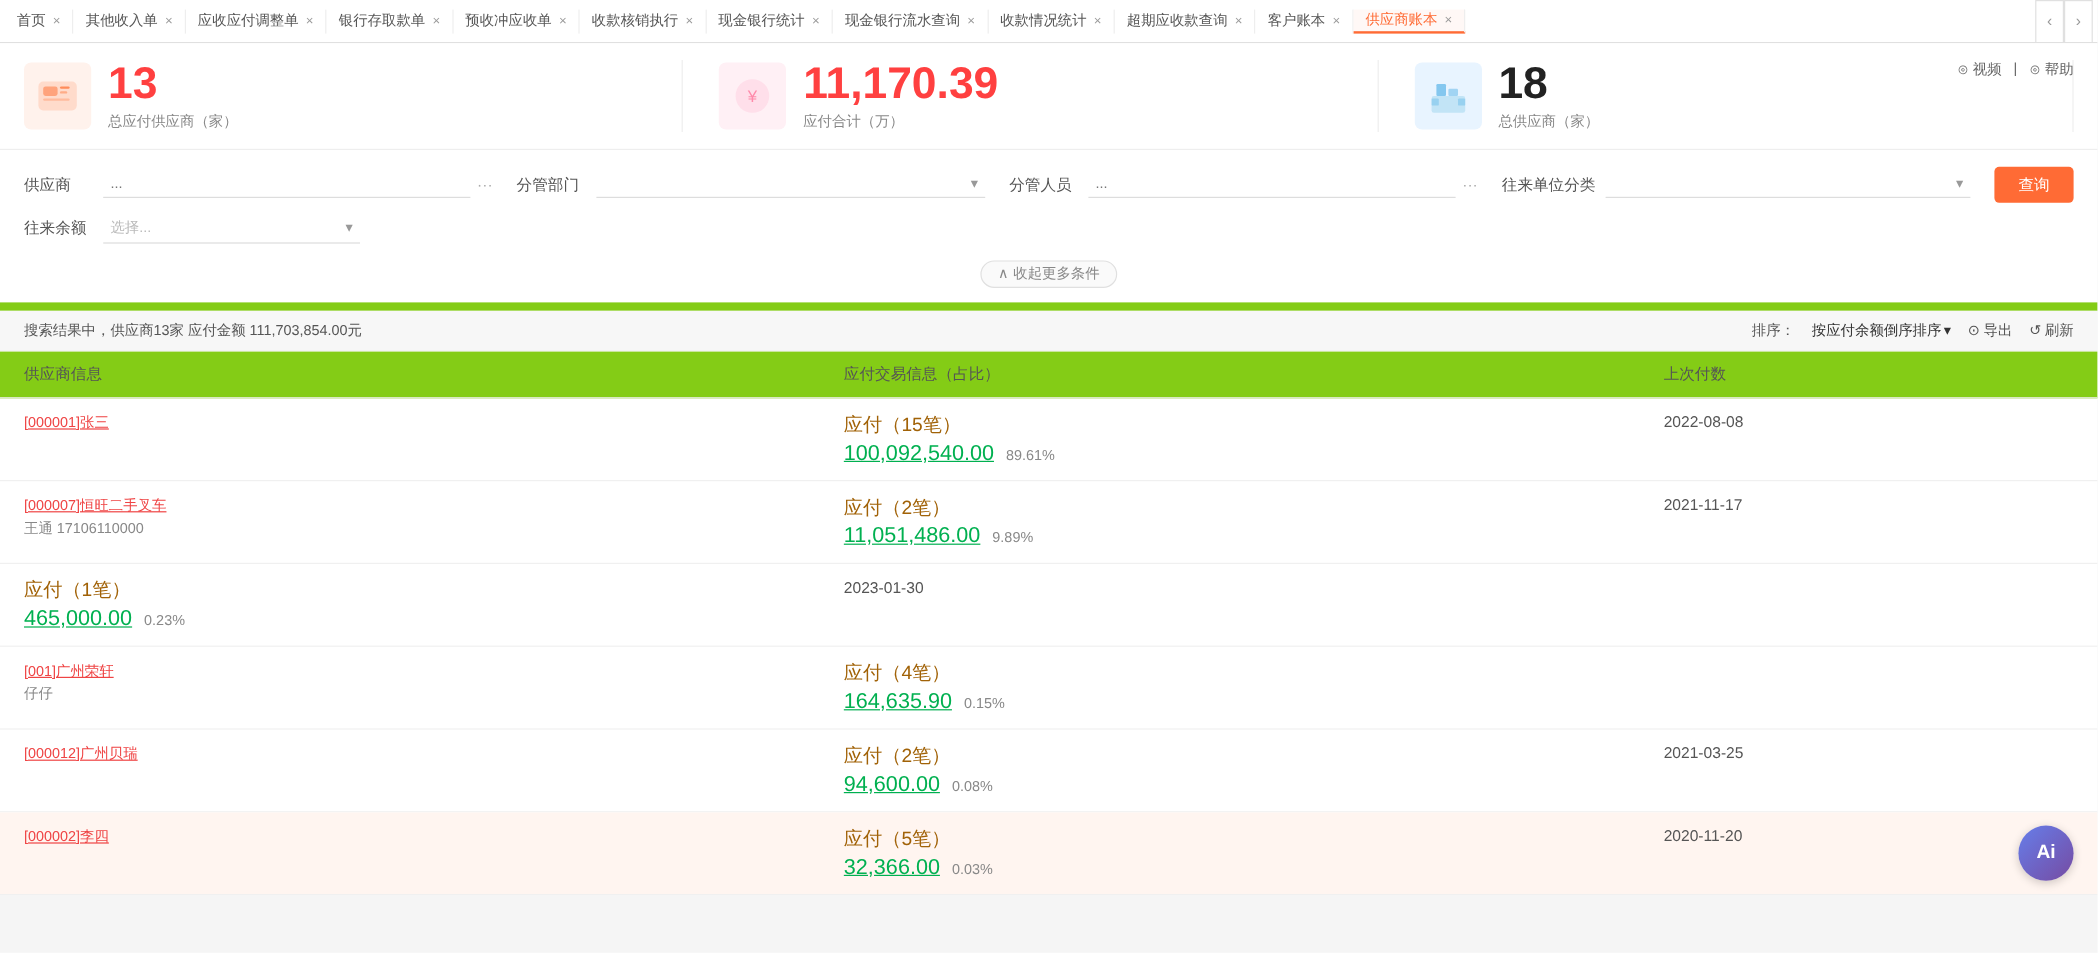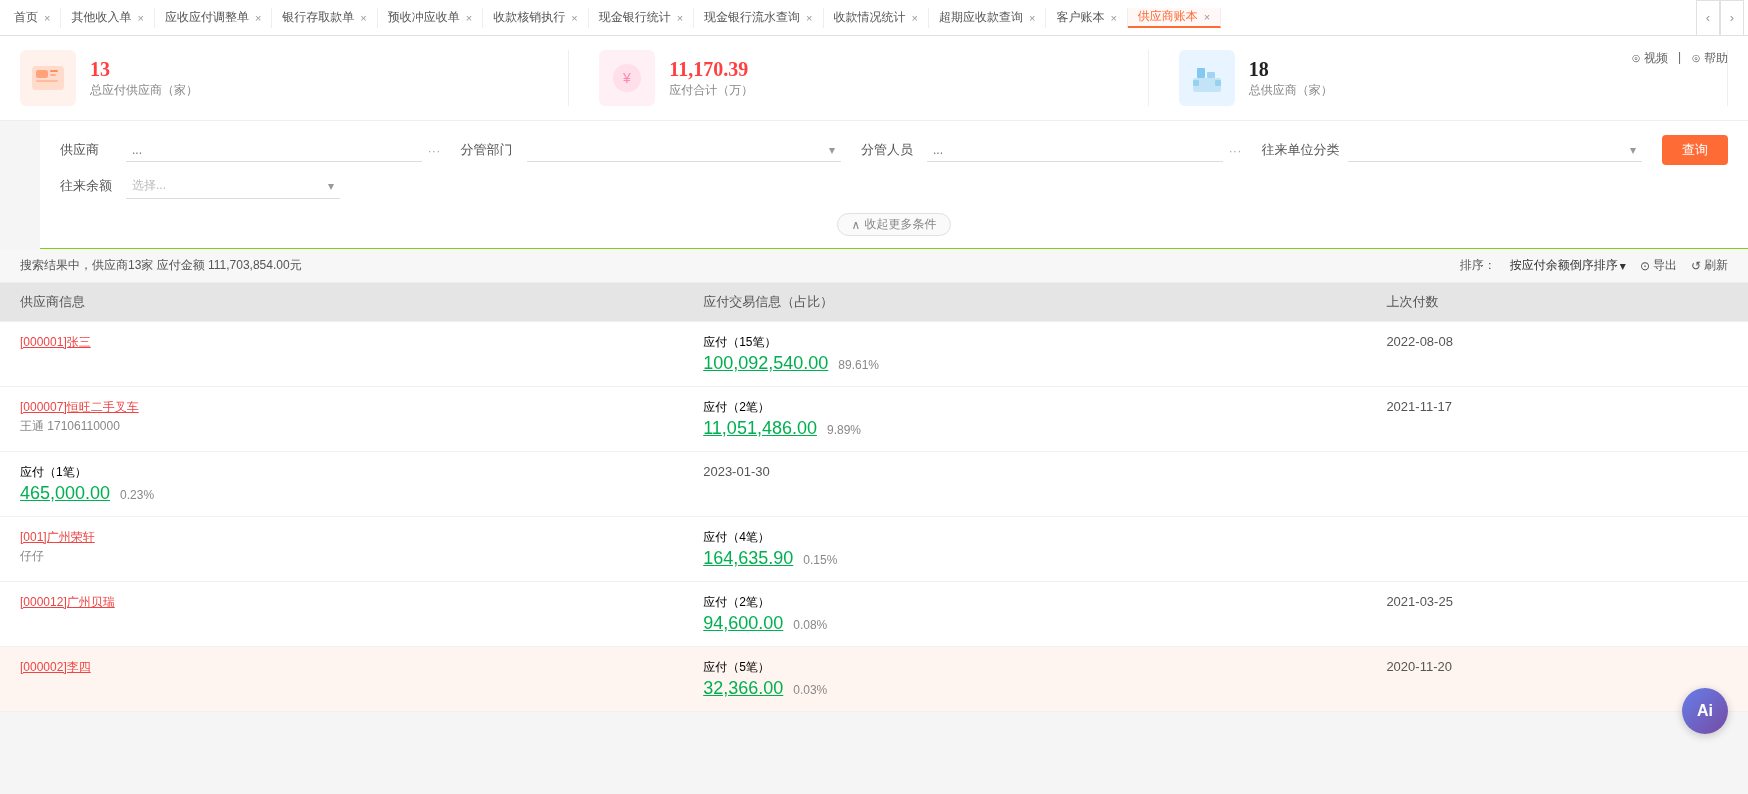--- a/index.html
+++ b/index.html
@@ -79,25 +79,24 @@
       align-items: center;
       justify-content: center;
       border-radius: 6px;
       font-size: 28px;
       flex-shrink: 0;
     }
     .stat-icon.orange { background: #fff2ec; color: #ff8c5a; }
     .stat-icon.pink { background: #fff0f5; color: #ff8aaa; }
     .stat-icon.blue { background: #e8f4ff; color: #5ab4e8; }
     .stat-text .stat-value {
-      font-size: 20px;
+      font-size: 37px;
       font-weight: bold;
       color: #ff4040;
       line-height: 1.1;
-      font-family: Liberation Serif, serif;
     }
     .stat-text .stat-label {
       font-size: 12px;
       color: #888;
       margin-top: 2px;
     }
     .top-right-links {
       position: absolute;
       right: 20px;
       top: 14px;
@@ -105,22 +104,21 @@
       color: #666;
       display: flex;
       gap: 10px;
     }
     .top-right-links span { cursor: pointer; }
 
     
     .filter-area {
       background: #fff;
       padding: 14px 20px 10px;
-      border-bottom: 1px solid #84cc16;
-      margin-left: 40px;
+      border-bottom: 7px solid #84cc16;
     }
     .filter-row {
       display: flex;
       align-items: center;
       gap: 20px;
       margin-bottom: 8px;
     }
     .filter-item {
       display: flex;
       align-items: center;
@@ -218,21 +216,21 @@
 
     
     .table-container {
       background: #fff;
       margin: 0;
     }
     .table-header {
       display: grid;
       grid-template-columns: 2fr 2fr 1fr;
       padding: 10px 20px;
-      background: #e5e5e5;
+      background: #84cc16;
       border-bottom: 1px solid #eee;
       font-size: 13px;
       color: #555;
       font-weight: 500;
     }
     .table-row {
       display: grid;
       grid-template-columns: 2fr 2fr 1fr;
       padding: 12px 20px;
       border-bottom: 1px solid #f0f0f0;
@@ -243,21 +241,21 @@
       color: #ef4444;
       text-decoration: underline;
       cursor: pointer;
       font-size: 12px;
     }
     .supplier-sub {
       color: #888;
       font-size: 12px;
       margin-top: 2px;
     }
-    .transaction-label { font-size: 12px; color: #000000; }
+    .transaction-label { font-size: 16px; color: #a16207; }
     .transaction-amount {
       color: #00b050;
       font-size: 18px;
       font-weight: 500;
       text-decoration: underline;
       cursor: pointer;
       margin-top: 2px;
     }
     .transaction-pct {
       color: #888;

